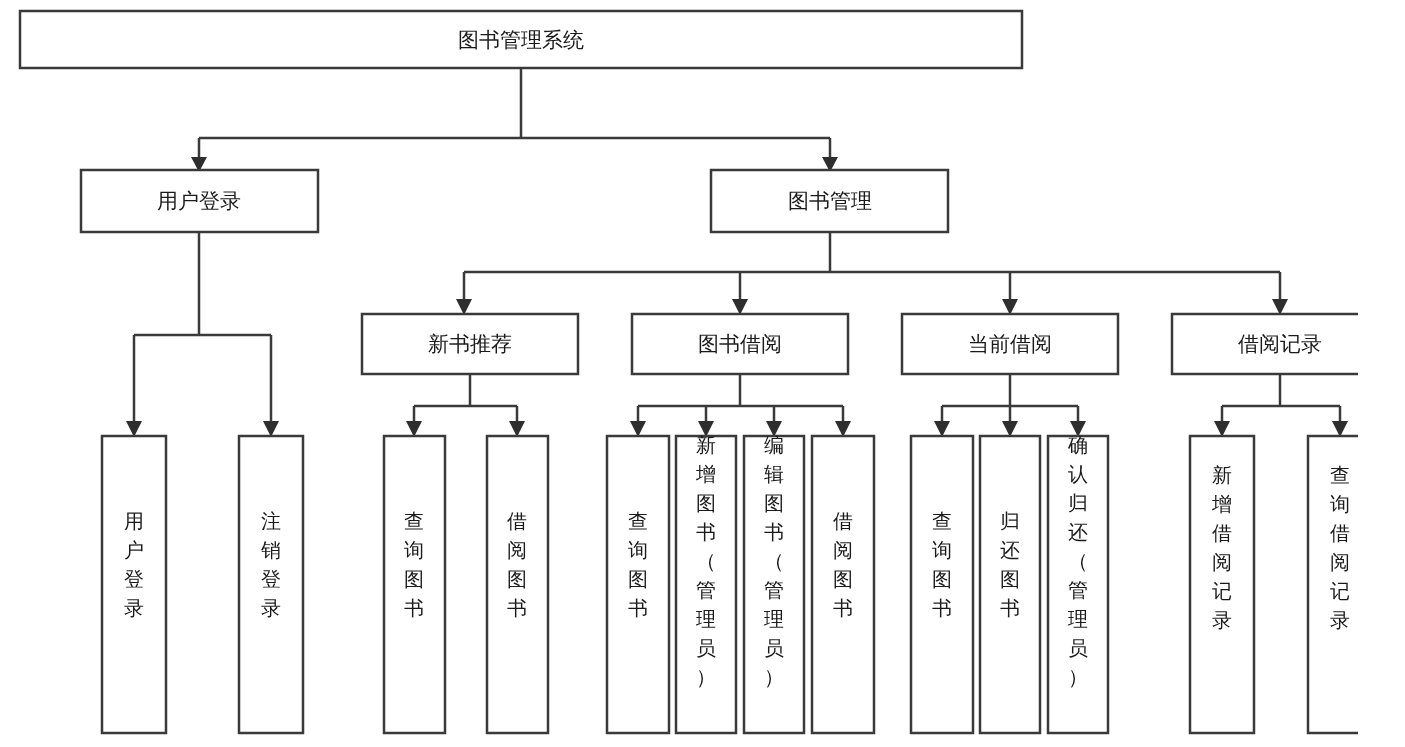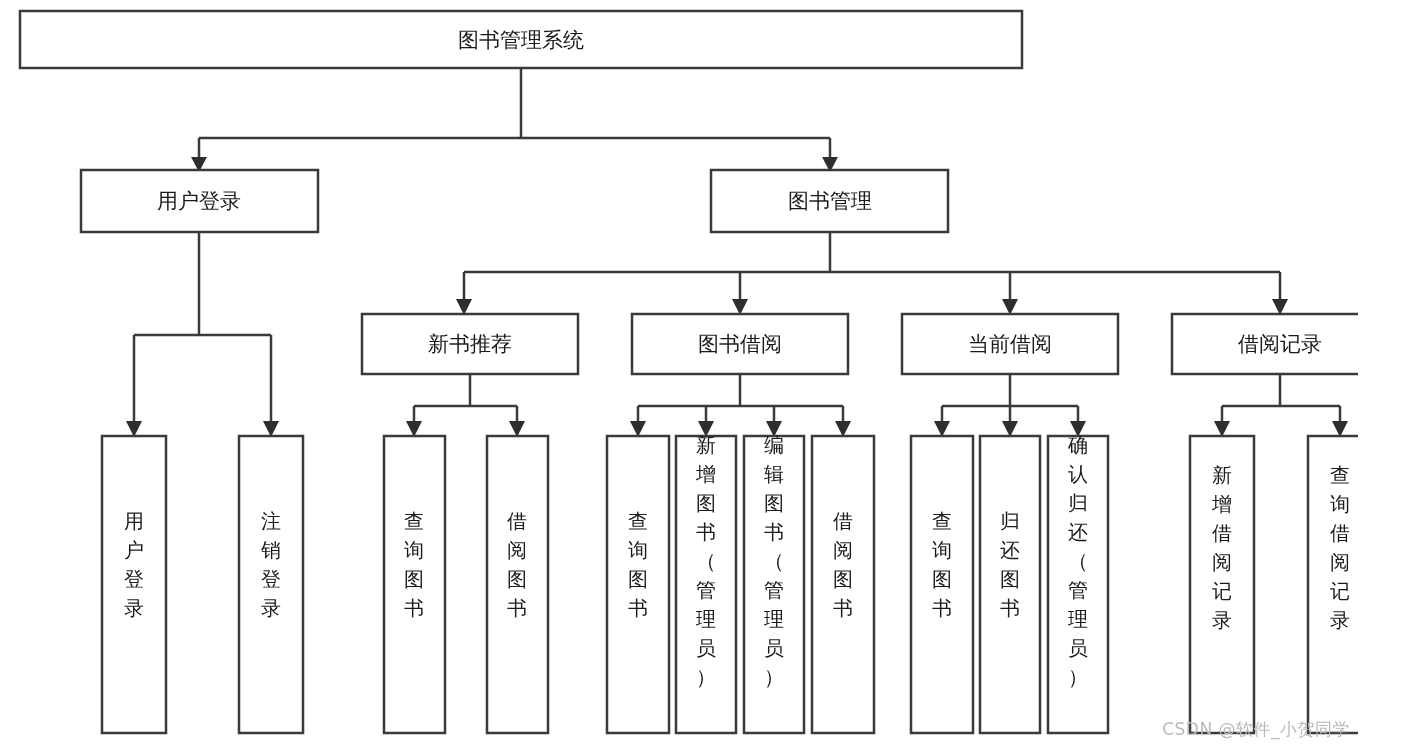--- a/index.html
+++ b/index.html
@@ -220,14 +220,13 @@
       <rect class="node-box" x="1190" y="436" width="64" height="297"></rect>
       <text class="node-label-v" x="1222" y="482"><tspan x="1222" y="482">新</tspan><tspan x="1222" y="511">增</tspan><tspan x="1222" y="540">借</tspan><tspan x="1222" y="569">阅</tspan><tspan x="1222" y="598">记</tspan><tspan x="1222" y="627">录</tspan></text>
     </g>
     <g>
       <rect class="node-box" x="1308" y="436" width="64" height="297"></rect>
       <text class="node-label-v" x="1340" y="482"><tspan x="1340" y="482">查</tspan><tspan x="1340" y="511">询</tspan><tspan x="1340" y="540">借</tspan><tspan x="1340" y="569">阅</tspan><tspan x="1340" y="598">记</tspan><tspan x="1340" y="627">录</tspan></text>
     </g>
 
   </svg>
 
-  <div class="watermark">CSDN @软件_小贺同学</div>
 </div>
 
 </body></html>

